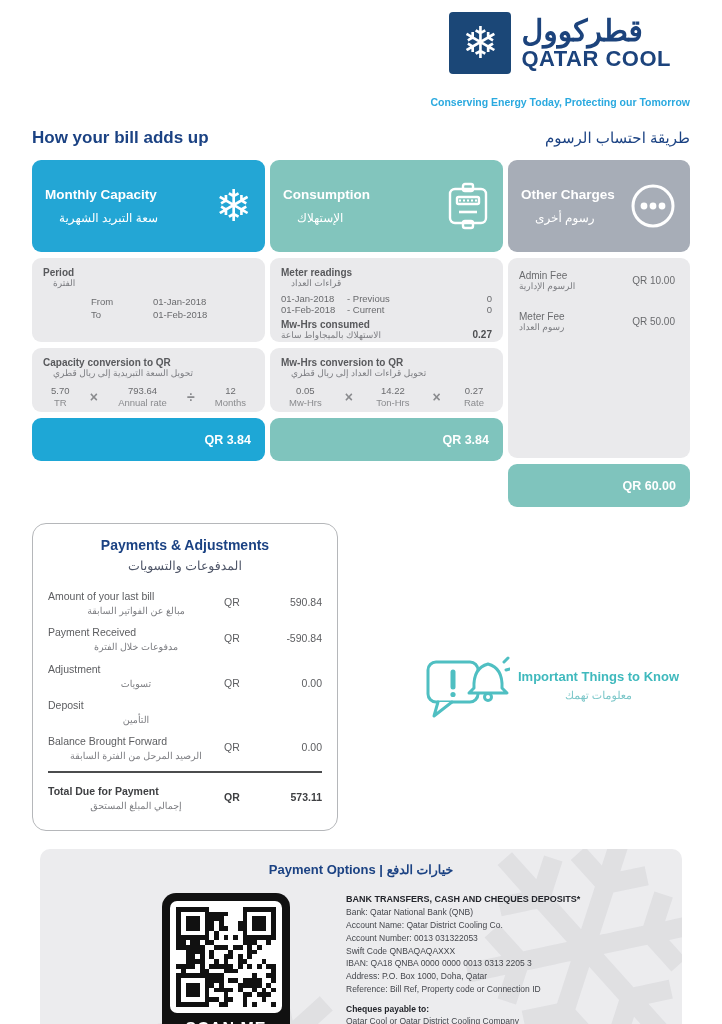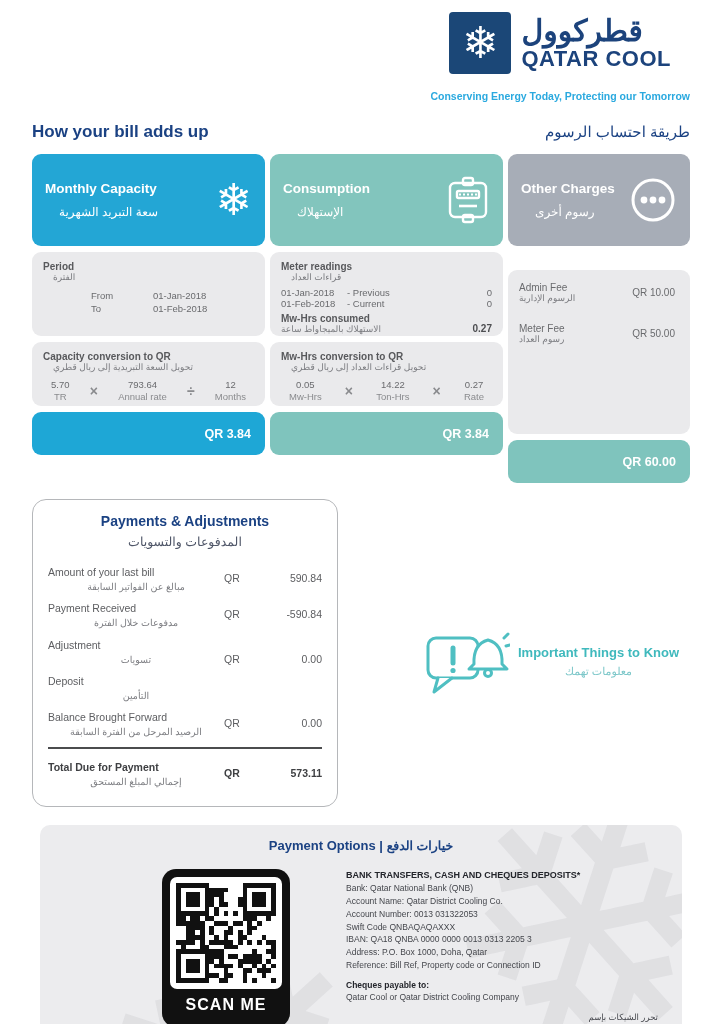--- a/index.html
+++ b/index.html
@@ -11,39 +11,39 @@
   
   .header { display:flex; justify-content:flex-end; padding:12px 32px 0; }
   .logo-block { display:flex; flex-direction:column; align-items:center; }
   .logo-row { display:flex; align-items:center; }
   .logo-square { width:62px; height:62px; background:#1b4777; border-radius:4px;
     display:flex; align-items:center; justify-content:center; }
   .logo-square .flake { color:#fff; font-size:44px; line-height:1; }
   .logo-text { margin-left:10px; display:flex; flex-direction:column; align-items:flex-start; }
   .logo-ar { color:#1c437c; font-size:30px; font-weight:bold; line-height:1.05; direction:rtl; }
   .logo-en { color:#1c437c; font-size:22px; font-weight:bold; letter-spacing:.5px; line-height:1.1; }
-  .tagline { margin-top:16px; color:#2aa9df; font-size:10.5px; font-weight:bold; white-space:nowrap; }
+  .tagline { margin-top:22px; color:#2aa9df; font-size:10.5px; font-weight:bold; white-space:nowrap; }
   
   .title-row { display:flex; justify-content:space-between; align-items:baseline; margin:20px 32px 12px; }
   .title-en { color:#1b4283; font-size:17px; font-weight:bold; }
   .title-ar { color:#1b4283; font-size:15px; direction:rtl; }
   
   .cols { display:flex; gap:5px; margin:0 32px; }
   .col { display:flex; flex-direction:column; gap:6px; }
   .col-1, .col-2 { width:233px; } .col-3 { width:182px; }
   .hdr-card { height:92px; border-radius:9px; color:#fff; display:flex; align-items:center;
     justify-content:space-between; padding:0 13px; }
   .hdr-blue { background:#23a6d5; } .hdr-teal { background:#82c5bd; } .hdr-gray { background:#a7adb7; }
   .hdr-txt { display:flex; flex-direction:column; gap:9px; }
   .hdr-en { font-size:13.5px; font-weight:bold; }
   .hdr-ar { font-size:12px; direction:rtl; text-align:left; padding-left:14px; }
   .hdr-flake { font-size:44px; line-height:1; color:#fff; }
   .info-box { background:#eaeaec; border-radius:9px; padding:9px 11px; font-size:9.5px; }
   .box-period, .box-meter { height:84px; }
-  .box-fees { height:164px; padding-top:12px;margin-top:18px; }
+  .box-fees { height:200px; padding-top:12px; }
   .conv-box { height:64px; }
   .b-title { color:#58595c; font-weight:bold; font-size:10px; }
   .b-ar { color:#7b7c80; font-size:9px; direction:rtl; text-align:left; padding-left:10px; }
   .fromto { margin-top:8px; display:grid; grid-template-columns:62px 1fr; row-gap:2px; padding-left:48px; font-size:9.5px; color:#6a6b6e; }
   .meter-rows { margin-top:5px; }
   .m-row { display:grid; grid-template-columns:66px 1fr 30px; font-size:9.5px; color:#6a6b6e; }
   .m-val { text-align:right; }
   .consumed { display:flex; justify-content:space-between; align-items:flex-end; margin-top:4px; }
   .consumed-val { font-weight:bold; color:#4d4e51; font-size:10px; }
   .fee-row { display:flex; justify-content:space-between; align-items:center; margin-bottom:20px; }

